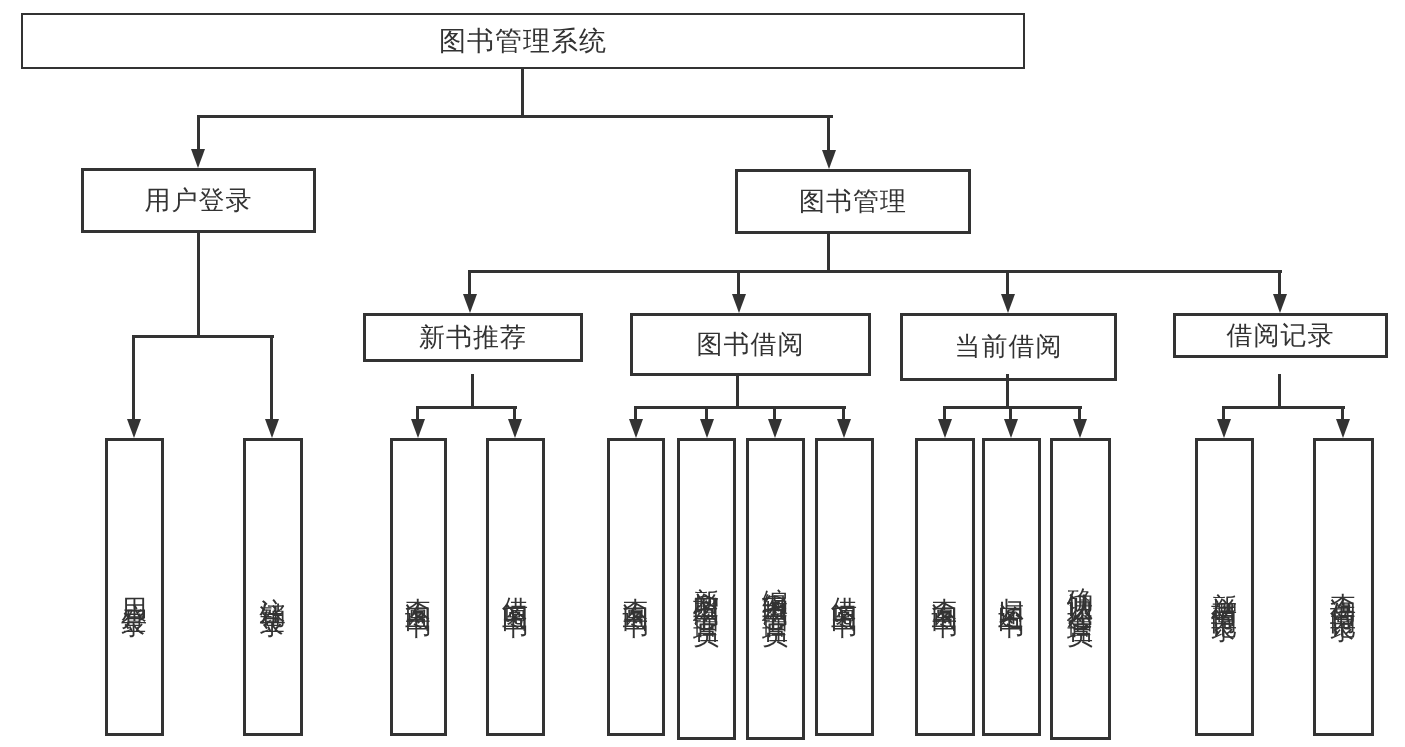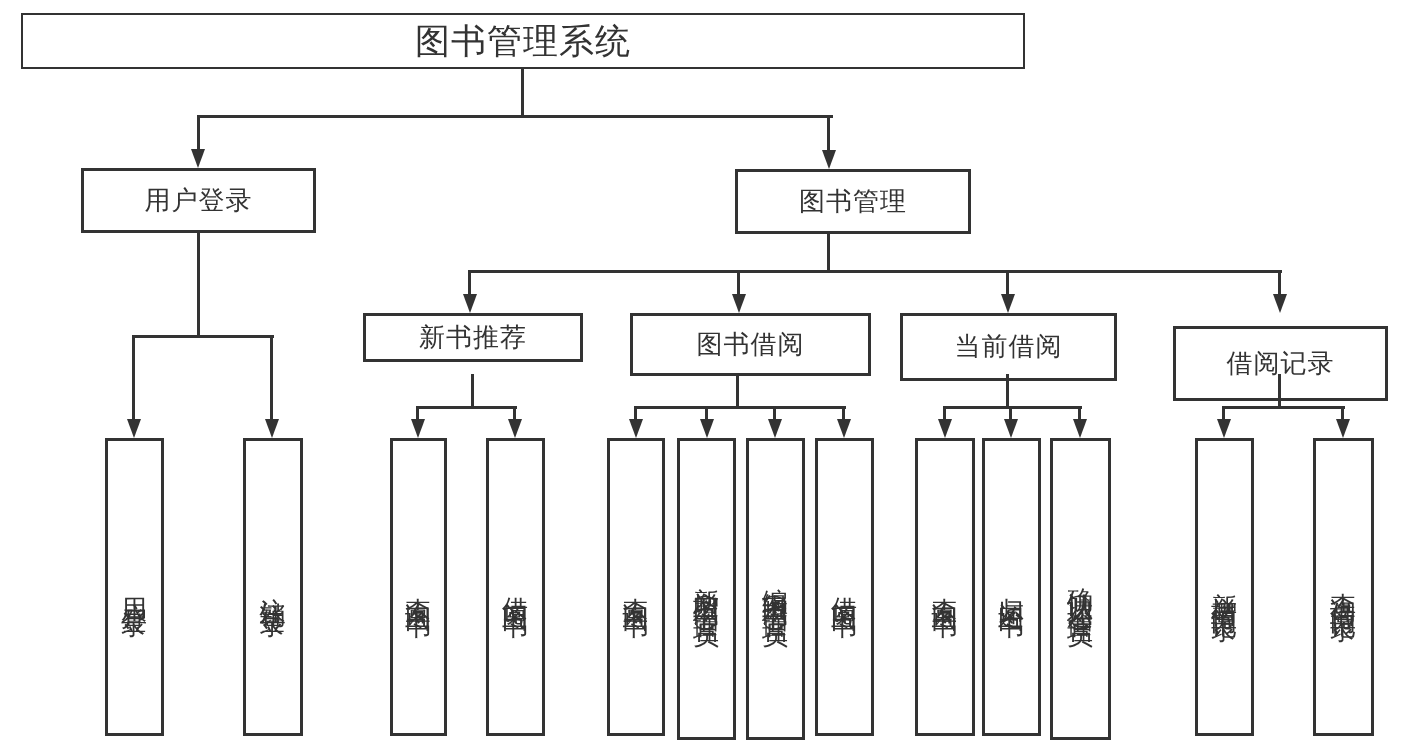--- a/index.html
+++ b/index.html
@@ -18,21 +18,21 @@
     display:flex;
     align-items:center;
     justify-content:center;
     color:#333333;
     font-size:26px;
     letter-spacing:1px;
     line-height:1.2;
     text-align:center;
     white-space:nowrap;
   }
-  .root{border-width:2px;font-size:35px;}
+  .root{border-width:2px;font-size:27px;}
   .vbox{
     writing-mode:vertical-rl;
     letter-spacing:5px;
     line-height:1;
     font-size:26px;
   }
   .hline,.vline{position:absolute;background:#333333;}
   .hline{height:3px;}
   .vline{width:3px;}
   .arrow{
@@ -82,21 +82,21 @@
   <div class="vline" style="left:737px;top:270px;height:27px"></div>
   <div class="arrow" style="left:732px;top:294px"></div>
   <div class="vline" style="left:1006px;top:270px;height:27px"></div>
   <div class="arrow" style="left:1001px;top:294px"></div>
   <div class="vline" style="left:1278px;top:270px;height:27px"></div>
   <div class="arrow" style="left:1273px;top:294px"></div>
 
   <div class="box" style="left:363px;top:313px;width:220px;height:49px">新书推荐</div>
   <div class="box" style="left:630px;top:313px;width:241px;height:63px">图书借阅</div>
   <div class="box" style="left:900px;top:313px;width:217px;height:68px">当前借阅</div>
-  <div class="box" style="left:1173px;top:326px;width:215px;height:75px">借阅记录</div>
+  <div class="box" style="left:1173px;top:313px;width:215px;height:45px">借阅记录</div>
 
   <div class="vline" style="left:471px;top:374px;height:34px"></div>
   <div class="hline" style="left:416px;top:406px;width:101px"></div>
   <div class="vline" style="left:416px;top:406px;height:16px"></div>
   <div class="arrow" style="left:411px;top:419px"></div>
   <div class="vline" style="left:513px;top:406px;height:16px"></div>
   <div class="arrow" style="left:508px;top:419px"></div>
 
   <div class="vline" style="left:736px;top:374px;height:34px"></div>
   <div class="hline" style="left:634px;top:406px;width:212px"></div>

